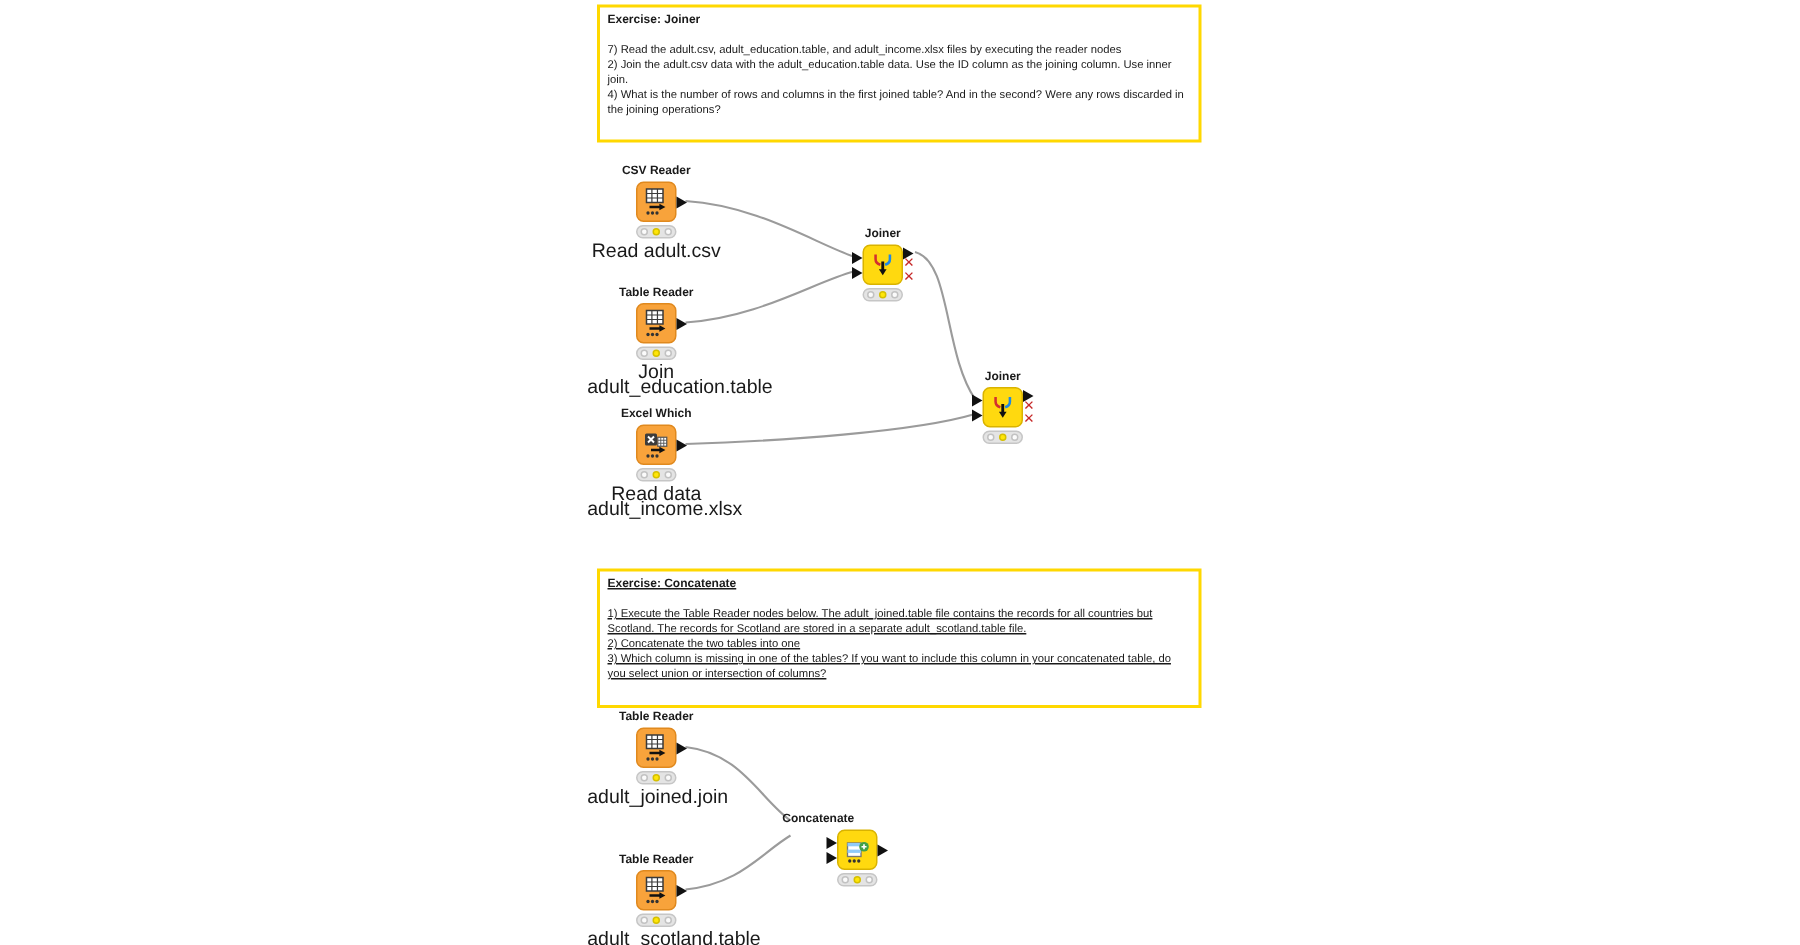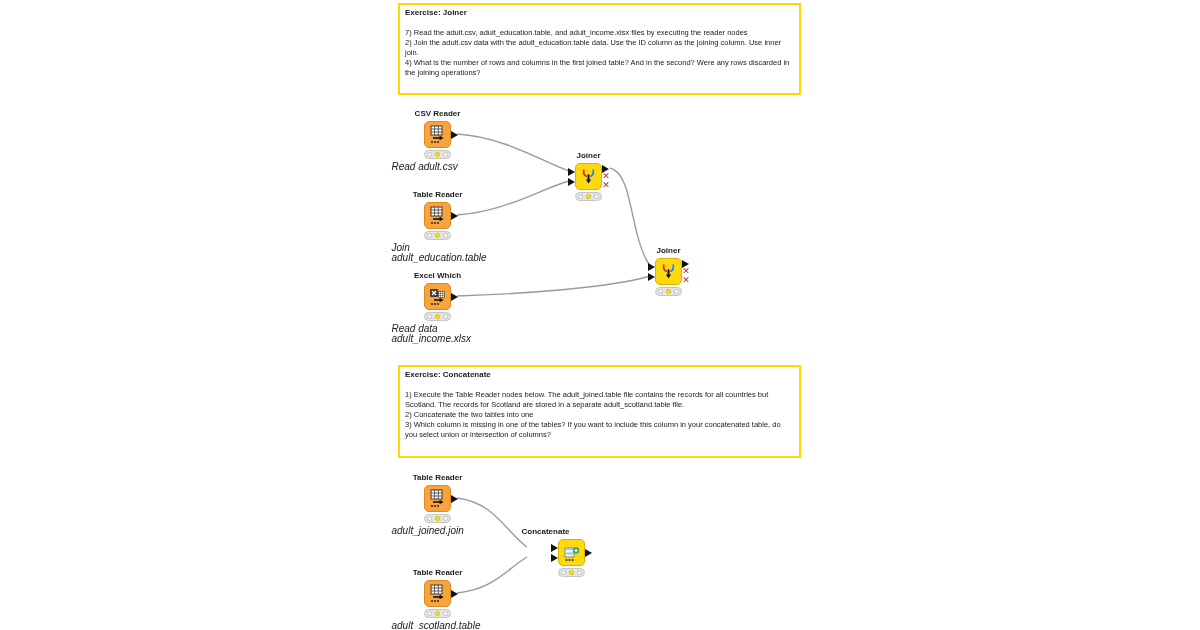--- a/index.html
+++ b/index.html
@@ -19,21 +19,21 @@
 
   
   .node { position:absolute; width:27px; }
   .node-type { position:absolute; bottom:calc(100% + 3px); left:50%; transform:translateX(-50%);
                font-weight:bold; font-size:8px; white-space:nowrap;margin-top:41px; }
   .node-square { position:relative; width:27px; height:27px; border-radius:5px;
                  display:flex; align-items:center; justify-content:center; }
   .cat-reader { background:#F8A33B; border:1px solid #e0891e; }
   .cat-manip  { background:#FFD90F; border:1px solid #d9b300; }
   .node-name { position:absolute; top:41px; left:50%; transform:translateX(-50%);
-               width:92px; text-align:left; font-size:10px; line-height:10px;font-style:italic; }
+               width:92px; text-align:center; font-size:13px; line-height:10px; }
 
   .port { position:absolute; width:0; height:0;
           border-top:4px solid transparent; border-bottom:4px solid transparent;
           border-left:7px solid #111; }
   .out-port { right:-8px; }
   .in-port  { left:-8px; }
   .port-x { position:absolute; right:-10px; width:10px; height:9px; color:#c62828;
             font-family:"DejaVu Sans", sans-serif; font-size:9px; font-weight:bold;
             line-height:9px; text-align:center; }
 
@@ -57,21 +57,21 @@
     <path d="M457,593 C494,589 507,569 527,557"></path>
   </svg>
 
   <div class="annotation" style="top:3px; height:92px;">
     <div class="annotation-title">Exercise: Joiner</div>
     <div class="annotation-line">7) Read the adult.csv, adult_education.table, and adult_income.xlsx files by executing the reader nodes</div>
     <div class="annotation-line">2) Join the adult.csv data with the adult_education.table data. Use the ID column as the joining column. Use inner join.</div>
     <div class="annotation-line">4) What is the number of rows and columns in the first joined table? And in the second? Were any rows discarded in the joining operations?</div>
   </div>
 
-  <div class="annotation" style="top:365px; height:93px;">
+  <div class="annotation" style="top:379px; height:93px;text-decoration:underline;">
     <div class="annotation-title">Exercise: Concatenate</div>
     <div class="annotation-line">1) Execute the Table Reader nodes below. The adult_joined.table file contains the records for all countries but Scotland. The records for Scotland are stored in a separate adult_scotland.table file.</div>
     <div class="annotation-line">2) Concatenate the two tables into one</div>
     <div class="annotation-line">3) Which column is missing in one of the tables? If you want to include this column in your concatenated table, do you select union or intersection of columns?</div>
   </div>
 
   <div class="node" style="left:424px; top:121px;">
     <div class="node-type">CSV Reader</div>
     <div class="node-square cat-reader">
       <svg width="19" height="19" viewBox="0 0 19 19">
@@ -220,21 +220,21 @@
       <span class="port out-port" style="top:9px"></span>
     </div>
     <div class="traffic-light">
       <span class="light"></span>
       <span class="light active"></span>
       <span class="light"></span>
     </div>
     <div class="node-name">adult_scotland.table</div>
   </div>
 
-  <div class="node" style="left:532px; top:539px;padding-left:26px;">
+  <div class="node" style="left:532px; top:553px;padding-left:26px;">
     <div class="node-type">Concatenate</div>
     <div class="node-square cat-manip">
       <svg width="18" height="18" viewBox="0 0 18 18">
         <rect x="2" y="4" width="9" height="9" fill="#ffffff" stroke="#777" stroke-width="0.9"></rect>
         <rect x="2" y="4" width="9" height="2.2" fill="#90caf9"></rect>
         <rect x="2" y="8.4" width="9" height="2.2" fill="#90caf9"></rect>
         <circle cx="13" cy="6.5" r="3.2" fill="#43a047"></circle>
         <path d="M13 4.8 V8.2 M11.3 6.5 H14.7" stroke="#ffffff" stroke-width="1.1"></path>
         <circle cx="3.5" cy="16" r="1.1" fill="#333"></circle>
           <circle cx="6.5" cy="16" r="1.1" fill="#333"></circle>

